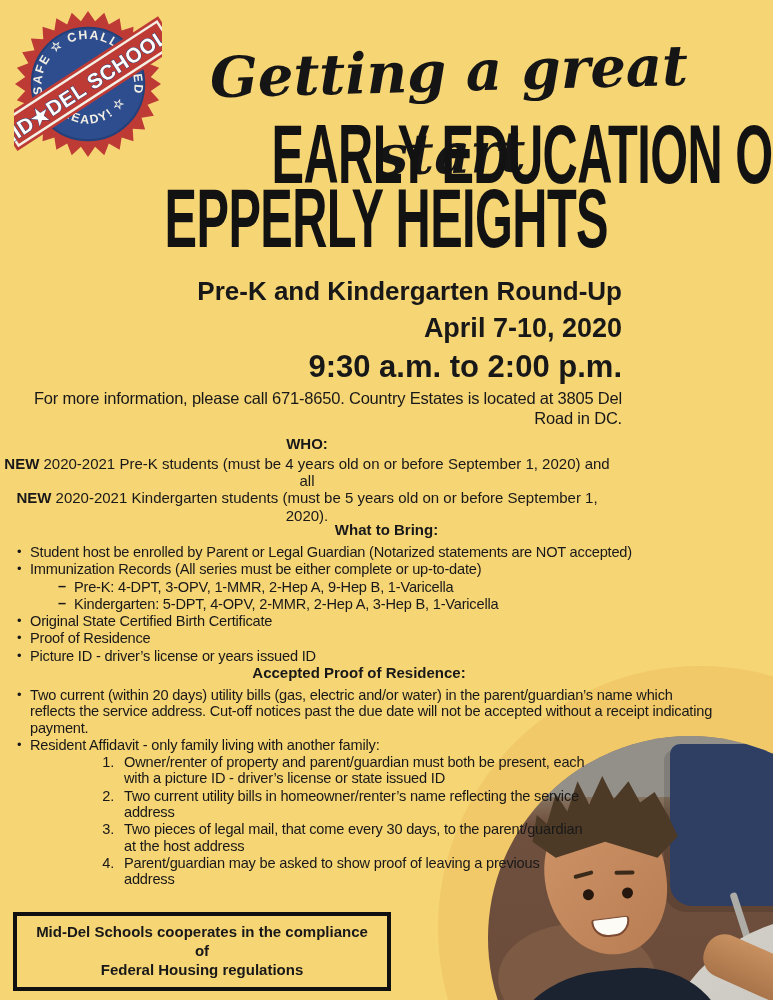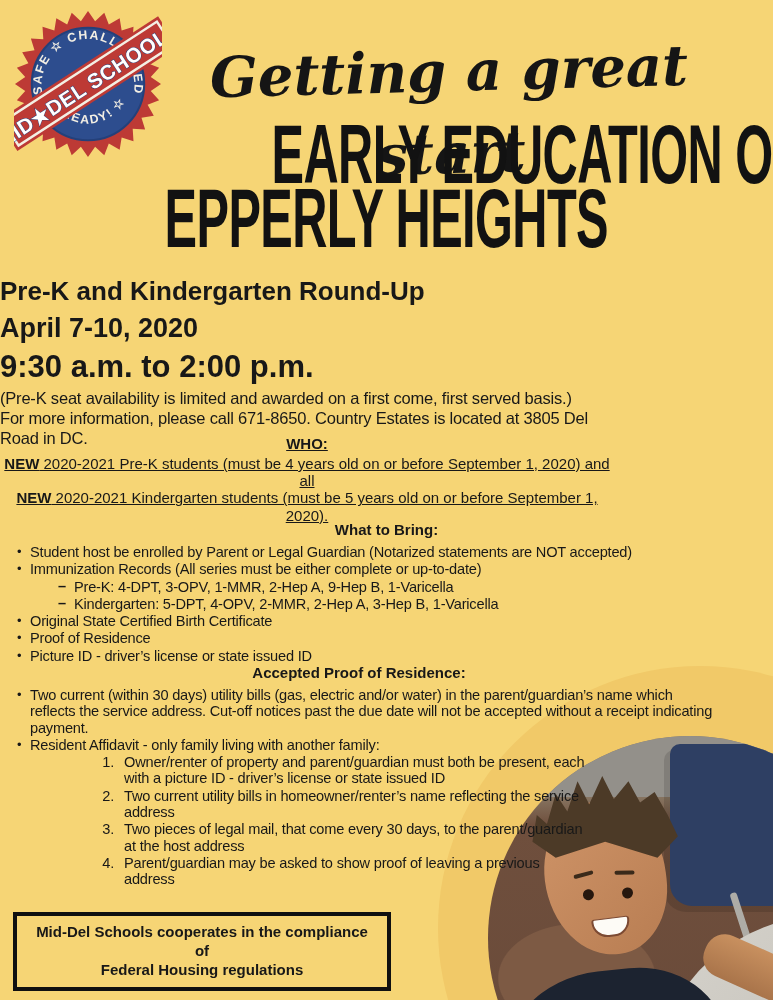--- a/index.html
+++ b/index.html
@@ -47,29 +47,29 @@
                      stroke-width:.9px;paint-order:stroke;letter-spacing:.5px;}
 
   
   .tagline{position:absolute;left:150px;top:30px;width:600px;text-align:center;z-index:3;
            font:italic 700 56px/82px "DejaVu Serif",serif;color:#151515;transform:rotate(-1.5deg);}
   .title{position:absolute;left:0;top:122px;width:773px;text-align:center;z-index:3;color:#121212;}
   .title .tline{height:64px;font:700 84px/64px "Liberation Sans",sans-serif;letter-spacing:-1px;}
   .title .tline span{display:inline-block;transform:scaleX(.58);white-space:nowrap;}
 
   
-  .event{position:absolute;left:0;top:276px;width:622px;text-align:left;z-index:3;}
+  .event{position:absolute;left:0;top:276px;width:622px;text-align:right;z-index:3;}
   .ev-name{font:700 26px/30px "Liberation Sans",sans-serif;margin-bottom:7px;}
   .ev-dates{font:700 27px/30px "Liberation Sans",sans-serif;margin-bottom:7px;}
   .ev-time{font:700 31px/33px "Liberation Sans",sans-serif;margin-bottom:5px;}
   .ev-note{font:400 16.5px/20px "Liberation Sans",sans-serif;letter-spacing:-.2px;}
 
   
   .who{position:absolute;left:0;top:435px;width:614px;text-align:center;z-index:3;
-       font:400 15px/17.2px "Liberation Sans",sans-serif;text-decoration:underline;}
+       font:400 15px/17.2px "Liberation Sans",sans-serif;}
   .who .sec-h{font-weight:700;margin-bottom:2px;}
   .who b{font-weight:700;}
   .who .re-enroll{font-weight:700;}
 
   
   .bring{position:absolute;left:0;top:521px;width:773px;z-index:3;}
   .sec-h{font:700 15px/18px "Liberation Sans",sans-serif;text-align:center;margin:0 0 5px 0;}
   ul.bullets{margin:0;padding:0 0 0 30px;list-style:none;
              font:400 14.6px/16.3px "Liberation Sans",sans-serif;letter-spacing:-.2px;}
   ul.bullets>li{position:relative;margin-bottom:1px;}
@@ -141,21 +141,20 @@
 
   <h1 class="title" style="margin:0;">
     <div class="tline"><span>EARLY EDUCATION OPTIONS AT</span></div>
     <div class="tline"><span>EPPERLY HEIGHTS</span></div>
   </h1>
 
   <div class="event">
     <div class="ev-name">Pre-K and Kindergarten Round-Up</div>
     <div class="ev-dates">April 7-10, 2020</div>
     <div class="ev-time">9:30 a.m. to 2:00 p.m.</div>
-    <div class="ev-note">(Pre-K seat availability is limited and awarded on a first come, first served basis.)</div>
     <div class="ev-note">For more information, please call 671-8650. Country Estates is located at 3805 Del Road in DC.</div>
   </div>
 
   <div class="who">
     <div class="sec-h">WHO:</div>
     <div><b>NEW</b><span> 2020-2021 Pre-K students (must be 4 years old on or before September 1, 2020) and all</span></div>
     <div><b>NEW</b><span> 2020-2021 Kindergarten students (must be 5 years old on or before September 1, 2020).</span></div>
   </div>
 
   <div class="bring">
@@ -164,28 +163,28 @@
       <li>Student host be enrolled by Parent or Legal Guardian (Notarized statements are NOT accepted)</li>
       <li>
         <span>Immunization Records (All series must be either complete or up-to-date)</span>
         <ul class="subs">
           <li>Pre-K: 4-DPT, 3-OPV, 1-MMR, 2-Hep A, 9-Hep B, 1-Varicella</li>
           <li>Kindergarten: 5-DPT, 4-OPV, 2-MMR, 2-Hep A, 3-Hep B, 1-Varicella</li>
         </ul>
       </li>
       <li>Original State Certified Birth Certificate</li>
       <li>Proof of Residence</li>
-      <li>Picture ID - driver’s license or state issued ID</li>
+      <li>Picture ID - driver’s license or years issued ID</li>
     </ul>
   </div>
 
   <div class="residence">
     <div class="sec-h">Accepted Proof of Residence:</div>
     <ul class="bullets">
-      <li class="res-li0">Two current (within 30 days) utility bills (gas, electric and/or water) in the parent/guardian’s name which reflects the service address. Cut-off notices past the due date will not be accepted without a receipt indicating payment.</li>
+      <li class="res-li0">Two current (within 20 days) utility bills (gas, electric and/or water) in the parent/guardian’s name which reflects the service address. Cut-off notices past the due date will not be accepted without a receipt indicating payment.</li>
       <li>Resident Affidavit - only family living with another family:</li>
     </ul>
     <ol class="steps">
       <li>Owner/renter of property and parent/guardian must both be present, each with a picture ID - driver’s license or state issued ID</li>
       <li>Two current utility bills in homeowner/renter’s name reflecting the service address</li>
       <li>Two pieces of legal mail, that come every 30 days, to the parent/guardian at the host address</li>
       <li>Parent/guardian may be asked to show proof of leaving a previous address</li>
     </ol>
   </div>
 

